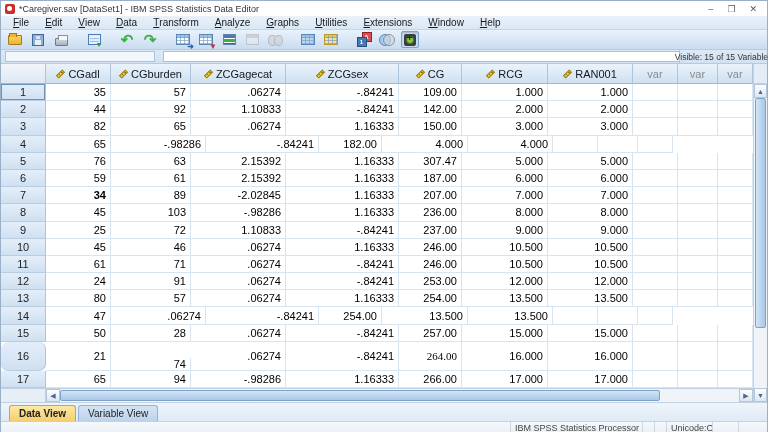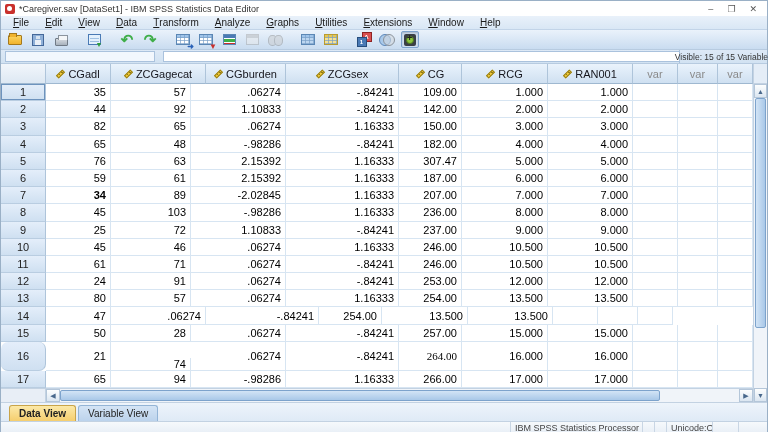--- a/index.html
+++ b/index.html
@@ -204,27 +204,27 @@
   </div>
 
   <div class="grid-wrap">
     <div class="grid">
       <div class="hdr-row" id="hdr-row">
           <div class="corner" style="width: 45px;"></div>
           <div class="hdr-cell" style="width: 65px;">
             <span class="ruler"></span>
             <span>CGadl</span>
           </div>
+          <div class="hdr-cell" style="width: 80px;">
+            <span class="ruler"></span>
+            <span>CGburden</span>
+          </div>
           <div class="hdr-cell" style="width: 95px;">
             <span class="ruler"></span>
             <span>ZCGagecat</span>
-          </div>
-          <div class="hdr-cell" style="width: 80px;">
-            <span class="ruler"></span>
-            <span>CGburden</span>
           </div>
           <div class="hdr-cell" style="width: 113px;">
             <span class="ruler"></span>
             <span>ZCGsex</span>
           </div>
           <div class="hdr-cell" style="width: 63px;">
             <span class="ruler"></span>
             <span>CG</span>
           </div>
           <div class="hdr-cell" style="width: 86px;">
@@ -281,21 +281,20 @@
             <div class="dcell" style="width: 63px;">150.00</div>
             <div class="dcell" style="width: 86px;">3.000</div>
             <div class="dcell" style="width: 85px;">3.000</div>
             <div class="dcell" style="width: 45px;"></div>
             <div class="dcell" style="width: 40px;"></div>
             <div class="dcell" style="width: 35px;"></div>
           </div>
           <div class="drow">
             <div class="rownum" style="width: 45px;">4</div>
             <div class="dcell" style="width: 65px;">65</div>
-            <div class="dcell" style="width: 80px;">48</div>
             <div class="dcell" style="width: 95px;">-.98286</div>
             <div class="dcell" style="width: 113px;">-.84241</div>
             <div class="dcell" style="width: 63px;">182.00</div>
             <div class="dcell" style="width: 86px;">4.000</div>
             <div class="dcell" style="width: 85px;">4.000</div>
             <div class="dcell" style="width: 45px;"></div>
             <div class="dcell" style="width: 40px;"></div>
             <div class="dcell" style="width: 35px;"></div>
           </div>
           <div class="drow">

